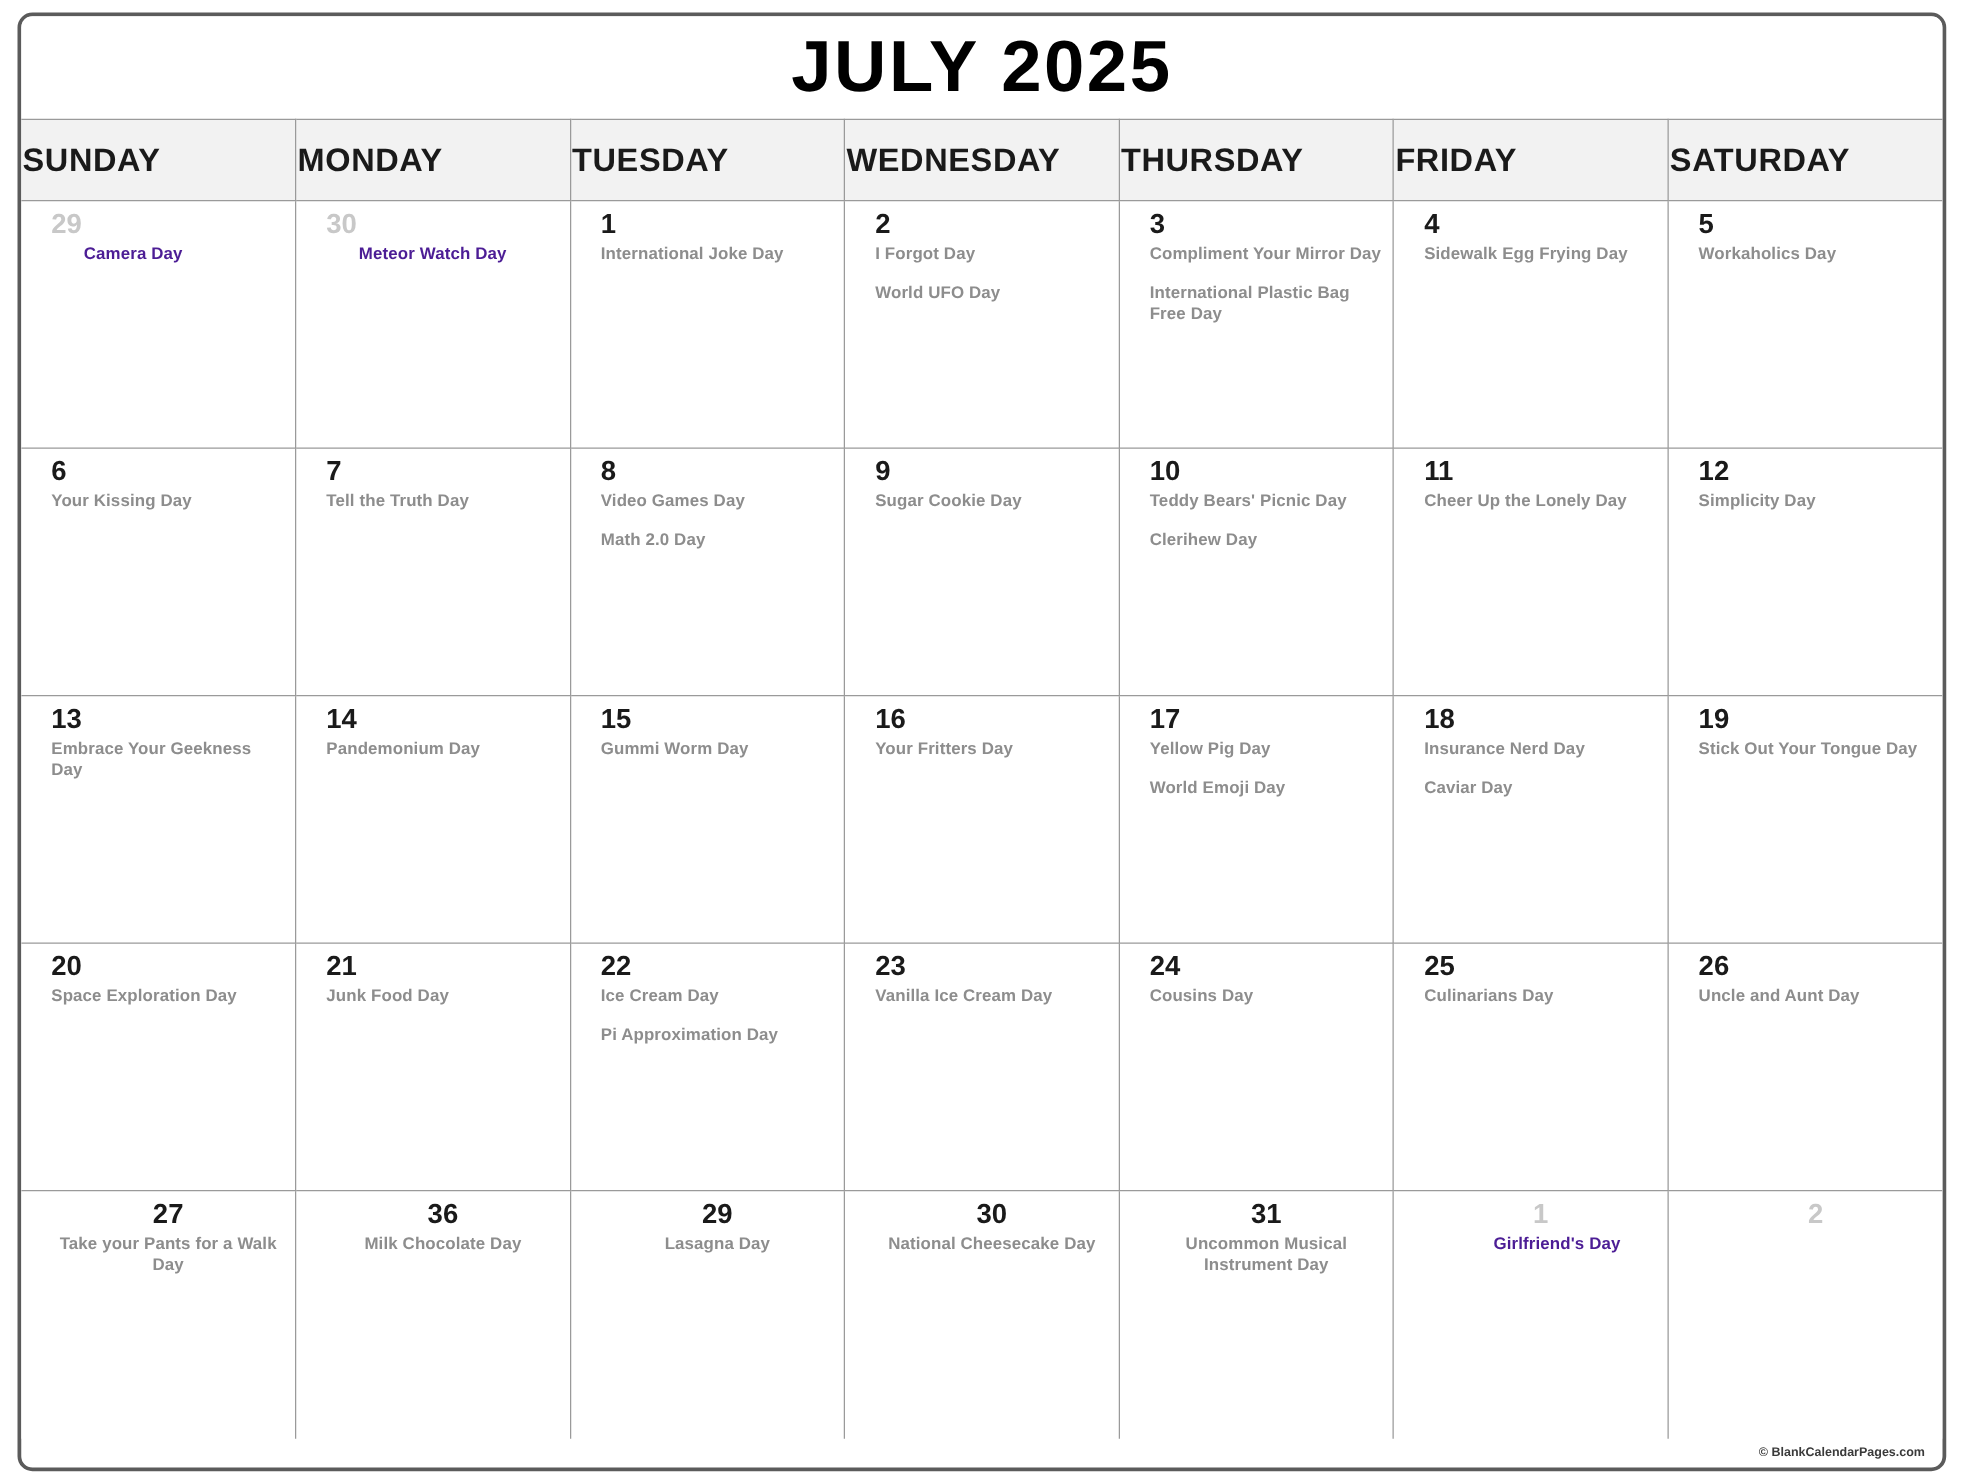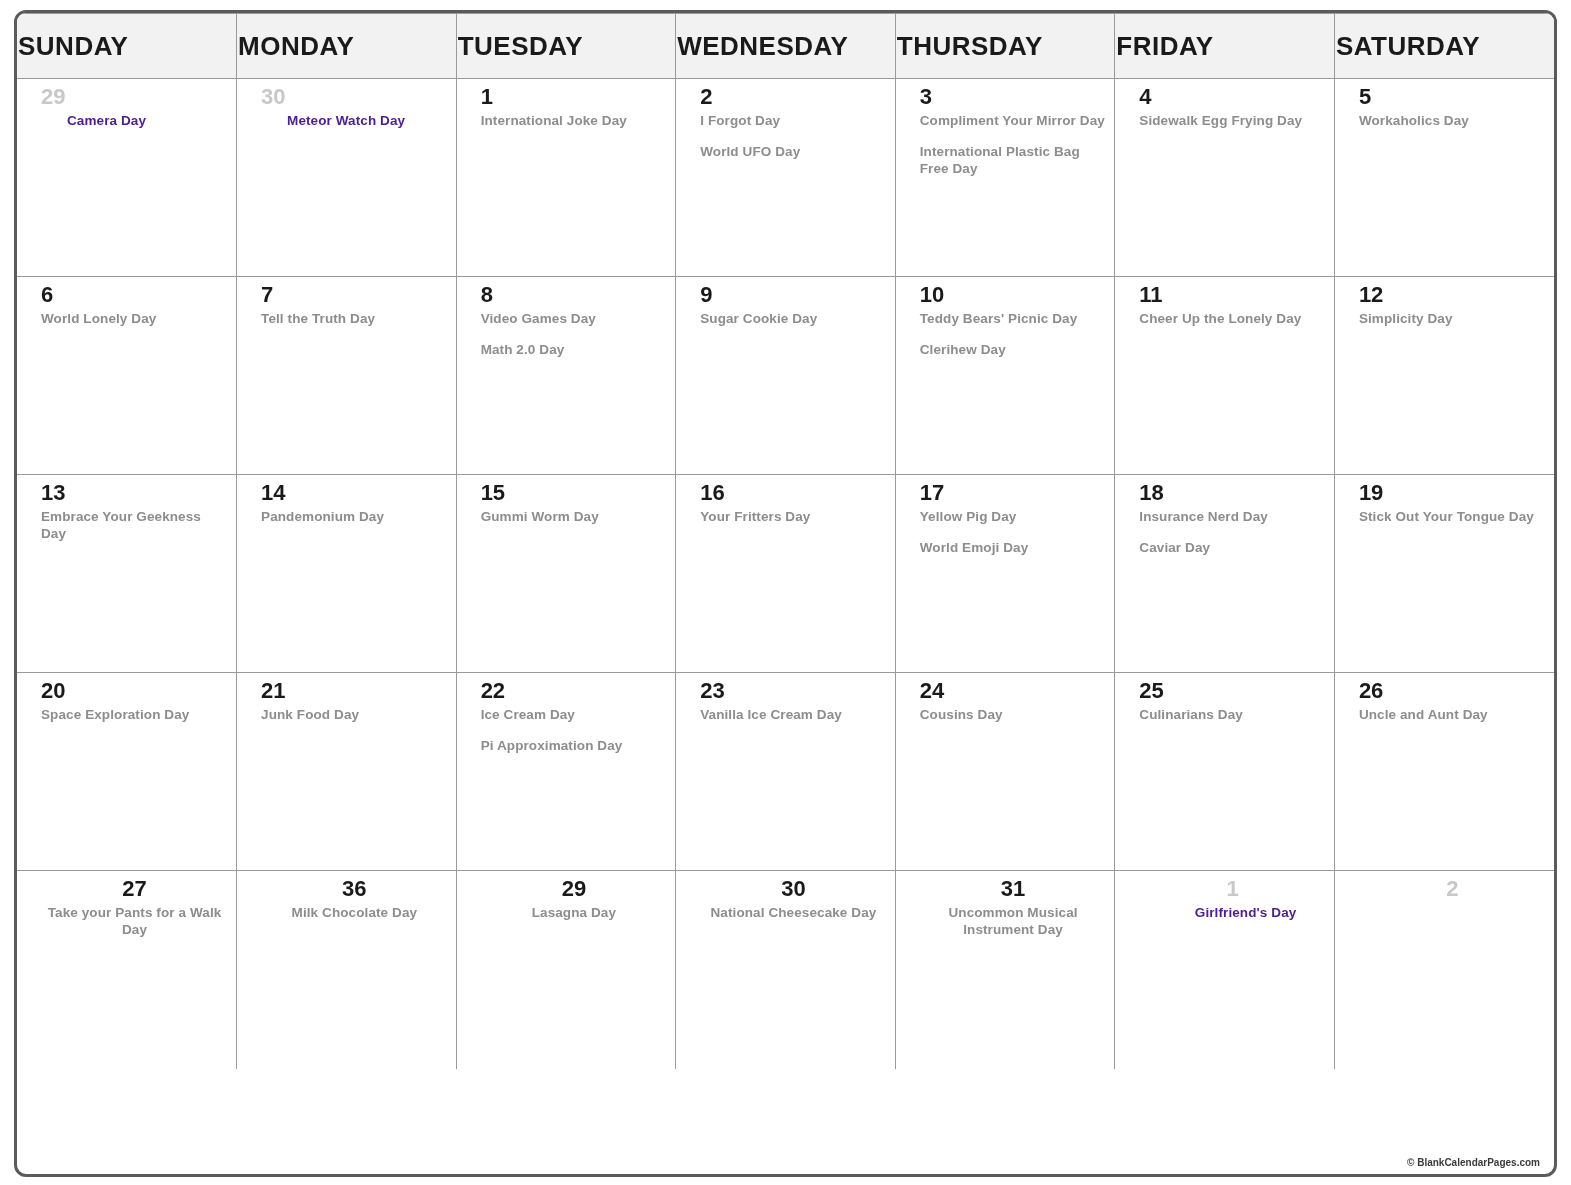--- a/index.html
+++ b/index.html
@@ -102,20 +102,23 @@
     color: #3a3a3a;
     font-family: "Liberation Sans", sans-serif;
   }
 </style>
 </head>
 <body>
 
 <div class="calendar-page">
   <div class="calendar-frame">
 
+    <div class="title-bar">
+      <div class="title-text">JULY 2025</div>
+    </div>
 
     <table class="cal">
       <thead>
         <tr>
           <th>SUNDAY</th>
           <th>MONDAY</th>
           <th>TUESDAY</th>
           <th>WEDNESDAY</th>
           <th>THURSDAY</th>
           <th>FRIDAY</th>
@@ -166,21 +169,21 @@
               <div class="daynum">5</div>
               <div class="events">
                 <div class="event">Workaholics Day</div>
               </div>
             </td>
           </tr>
           <tr>
             <td>
               <div class="daynum">6</div>
               <div class="events">
-                <div class="event">World Lonely Day</div>
+                <div class="event">Your Kissing Day</div>
               </div>
             </td>
             <td>
               <div class="daynum">7</div>
               <div class="events">
                 <div class="event">Tell the Truth Day</div>
               </div>
             </td>
             <td>
               <div class="daynum">8</div>

